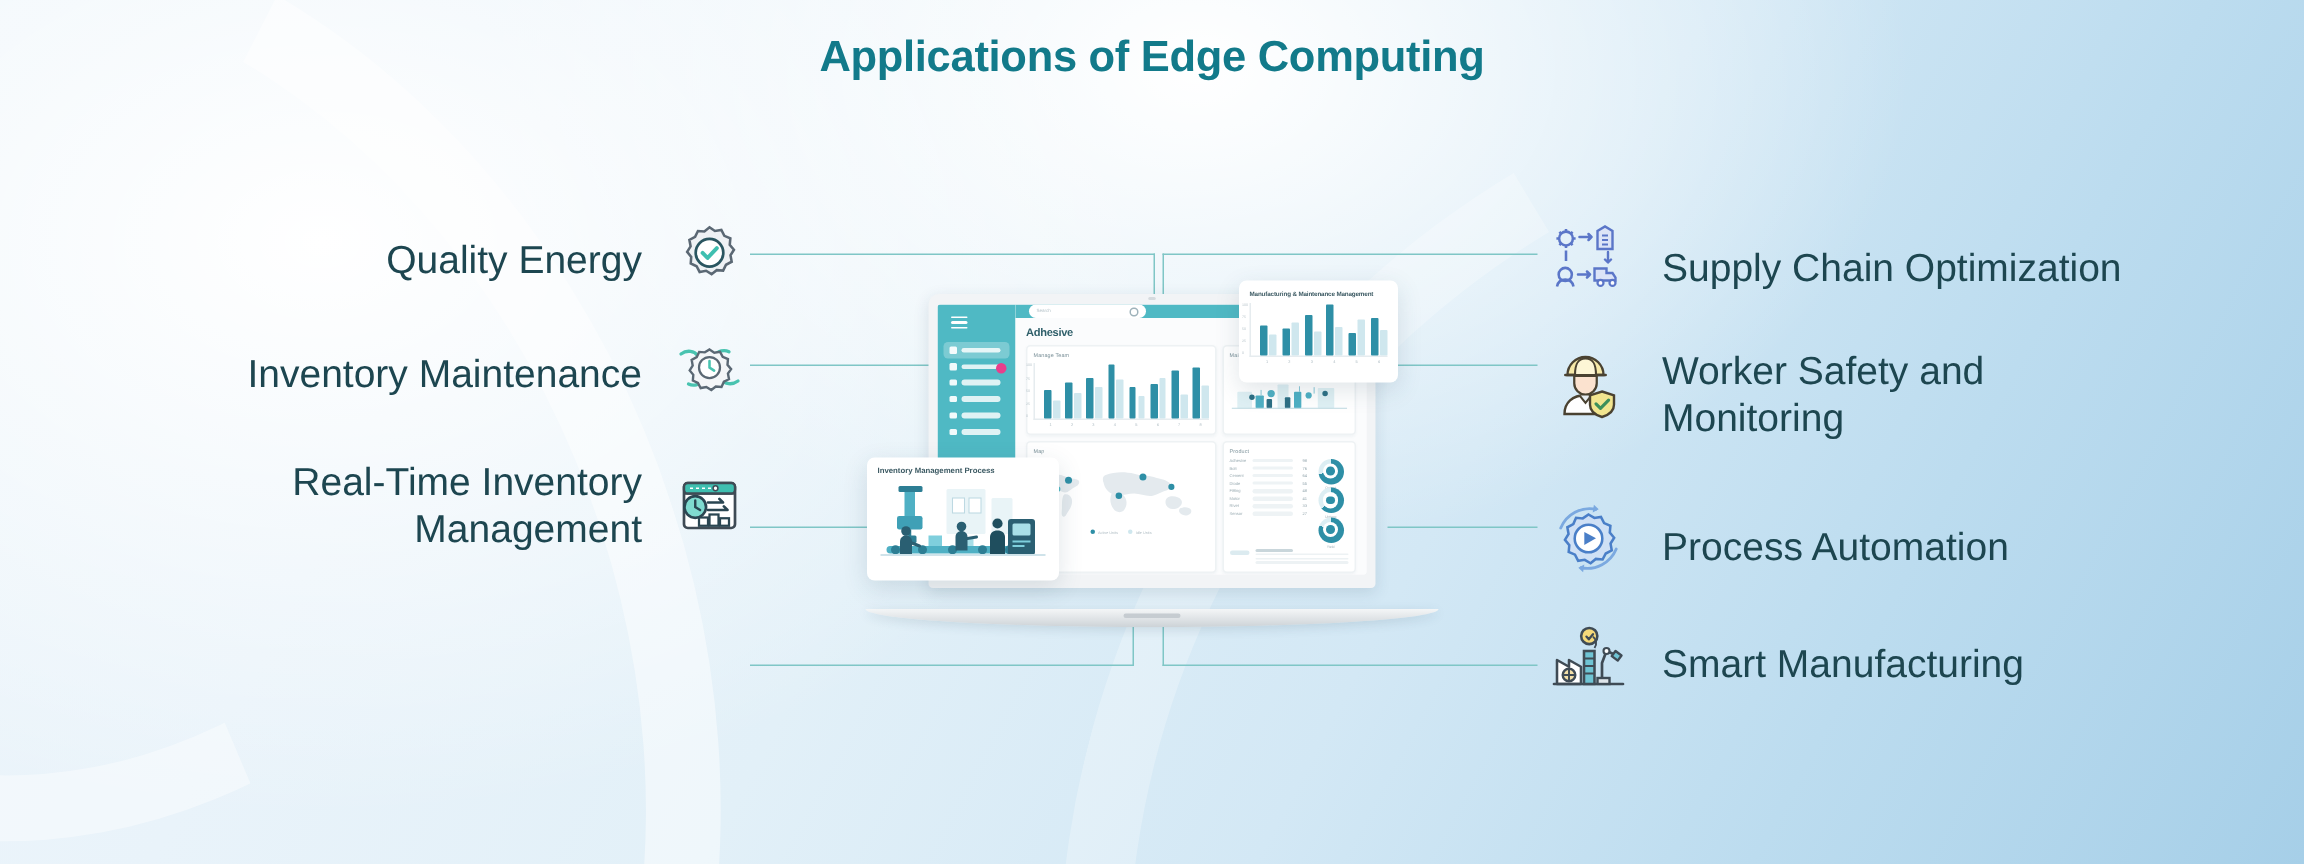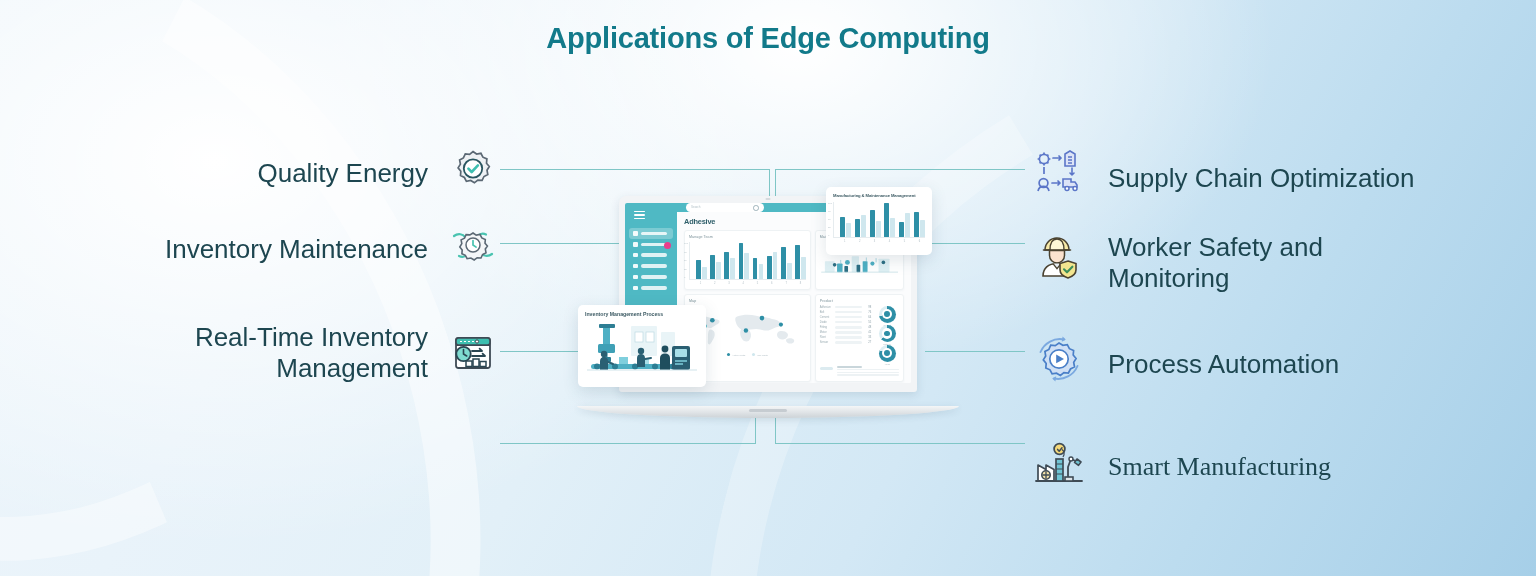--- a/index.html
+++ b/index.html
@@ -192,21 +192,21 @@
         <path d="M13 34c3.3 1.6 7.3.6 9-2.2" fill="none" stroke="#49c3b0" stroke-width="2.2" stroke-linecap="round"></path>
         <g transform="translate(27,23)">
           <path fill="#f4f6f8" stroke="#5b6874" stroke-width="1.6" d="M0-12l3.2 2.1 3.8-.6 1.8 3.4 3.5 1.5-.3 3.8 2.4 2.9L12.3 4l.7 3.8L9.6 9.5 8 13l-3.8-.3L1.2 15l-3.3-2-3.8.7-1.8-3.4-3.4-1.6.3-3.8-2.4-2.9 2-3.3-.7-3.8 3.4-1.8 1.6-3.5 3.8.3z"></path>
           <circle r="7" fill="#ffffff" stroke="#5b6874" stroke-width="1.5"></circle>
           <path d="M0-4.4V0l3.1 2.1" fill="none" stroke="#49c3b0" stroke-width="1.7" stroke-linecap="round"></path>
         </g>
       </svg>
     </div>
   </div>
 
-  <div class="row left" style="left:60px; top:322px; width:440px; justify-content:flex-end;">
+  <div class="row left" style="left:60px; top:306px; width:440px; justify-content:flex-end;">
     <div class="lbl">Real-Time Inventory
 Management</div>
     <div class="ico">
       <svg viewBox="0 0 54 54" width="54" height="54">
         <rect x="10" y="12" width="34" height="30" rx="2.5" fill="#ffffff" stroke="#3f4b55" stroke-width="1.8"></rect>
         <path d="M10 19h34" stroke="#3f4b55" stroke-width="1.8"></path>
         <rect x="10" y="12" width="34" height="7" rx="2.5" fill="#3fbfb0" stroke="#3f4b55" stroke-width="1.6"></rect>
         <g stroke="#ffffff" stroke-width="1.1">
           <path d="M14 15.5h2M18 15.5h2M22 15.5h2M26 15.5h2"></path>
         </g>
@@ -286,21 +286,21 @@
         <path d="M11 45c0-7.5 5.2-12.5 14-12.5S39 37.5 39 45z" fill="#ffffff" stroke="#4a4231" stroke-width="1.6"></path>
         <path d="M21 32.6l4 5 4-5" fill="#e8eef2" stroke="#4a4231" stroke-width="1.4"></path>
         <path d="M36 30l8 2.6v6.2c0 4.2-3.4 6.8-8 8.2-4.6-1.4-8-4-8-8.2v-6.2z" fill="#f2e58f" stroke="#4a4231" stroke-width="1.6"></path>
         <path d="M32 38.3l3 3 5.4-5.6" fill="none" stroke="#3d8f5a" stroke-width="2.1" stroke-linecap="round" stroke-linejoin="round"></path>
       </svg>
     </div>
     <div class="lbl">Worker Safety and
 Monitoring</div>
   </div>
 
-  <div class="row right" style="left:1032px; top:435px; width:470px;font-family:Liberation Serif, serif;">
+  <div class="row right" style="left:1032px; top:410px; width:470px;">
     <div class="ico">
       <svg viewBox="0 0 54 54" width="54" height="54">
         <path d="M6 46V30l8 4.5V30l8 4.5V46z" fill="#ffffff" stroke="#3f4b55" stroke-width="1.7" stroke-linejoin="round"></path>
         <circle cx="14" cy="40" r="4.2" fill="#f3e0a8" stroke="#3f4b55" stroke-width="1.6"></circle>
         <path d="M14 36.6v6.8M10.6 40h6.8" stroke="#3f4b55" stroke-width="1.3"></path>
         <path d="M4 46h46" stroke="#3f4b55" stroke-width="1.8" stroke-linecap="round"></path>
         <rect x="24" y="24" width="7" height="22" fill="#6fc4d4" stroke="#3f4b55" stroke-width="1.7"></rect>
         <path d="M24 29h7M24 34h7M24 39h7" stroke="#3f4b55" stroke-width="1.2"></path>
         <circle cx="27.5" cy="14" r="5.4" fill="#f5d97a" stroke="#3f4b55" stroke-width="1.7"></circle>
         <path d="M25.6 14.4l1.6 1.8 2.8-3.4" fill="none" stroke="#3f4b55" stroke-width="1.5" stroke-linecap="round" stroke-linejoin="round"></path>

